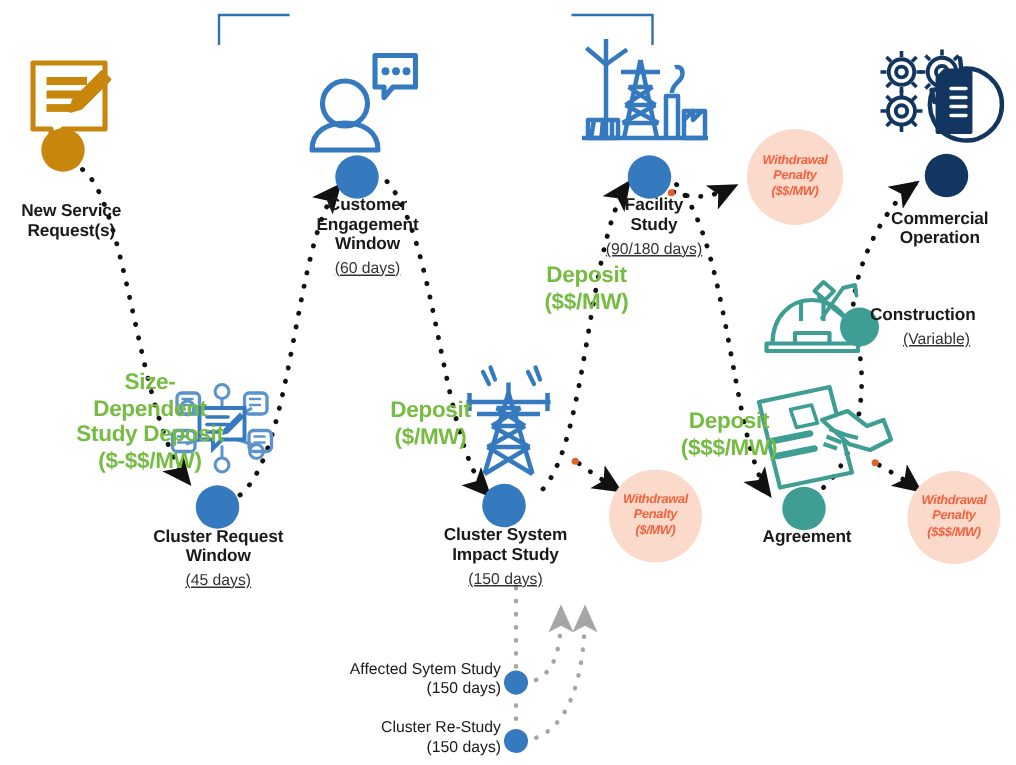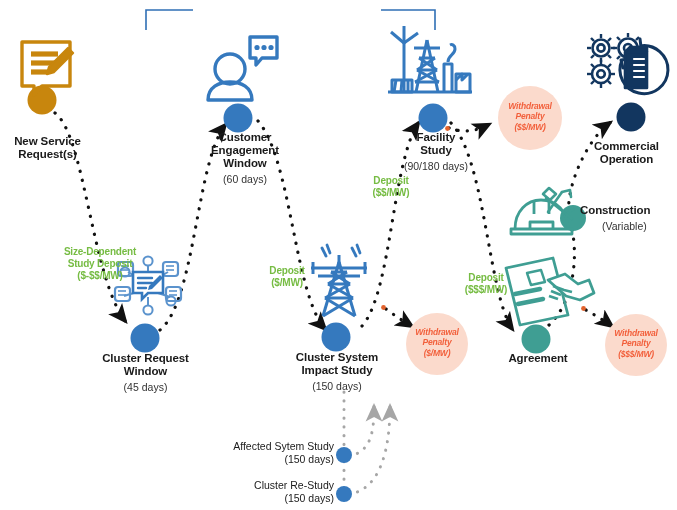--- a/index.html
+++ b/index.html
@@ -3,24 +3,24 @@
 <meta charset="utf-8">
 <style>
   html,body{margin:0;padding:0;background:#ffffff;}
   body{width:677px;height:510px;position:relative;overflow:hidden;
        font-family:"Liberation Sans","DejaVu Sans",sans-serif;}
   #stage{position:absolute;left:0;top:0;width:677px;height:510px;}
   svg#art{position:absolute;left:0;top:0;width:677px;height:510px;}
 
   .lbl{position:absolute;text-align:center;line-height:1.12;}
   .lbl .name{font-weight:bold;color:#1a1a1a;font-size:11.5px;letter-spacing:-0.1px;}
-  .lbl .dur{color:#333333;font-size:10.5px;margin-top:4px;}
+  .lbl .dur{color:#333333;font-size:10.5px;margin-top:4px;text-decoration:underline;}
 
   .deposit{position:absolute;text-align:center;color:#76bc43;font-weight:bold;
-           font-size:10px;line-height:1.18;letter-spacing:-0.2px;}
+           font-size:15px;line-height:1.18;letter-spacing:-0.2px;}
 
   .penalty-txt{position:absolute;text-align:center;color:#f2603c;font-style:italic;
                font-weight:bold;font-size:8.5px;line-height:1.22;letter-spacing:-0.2px;}
 
   .sublbl{position:absolute;text-align:right;color:#1a1a1a;font-size:10.5px;line-height:1.25;}
 
   .bracket-label{position:absolute;color:#2f6fb5;font-weight:bold;font-size:11.5px;
                  letter-spacing:-0.1px;white-space:nowrap;}
 </style>
 </head>

